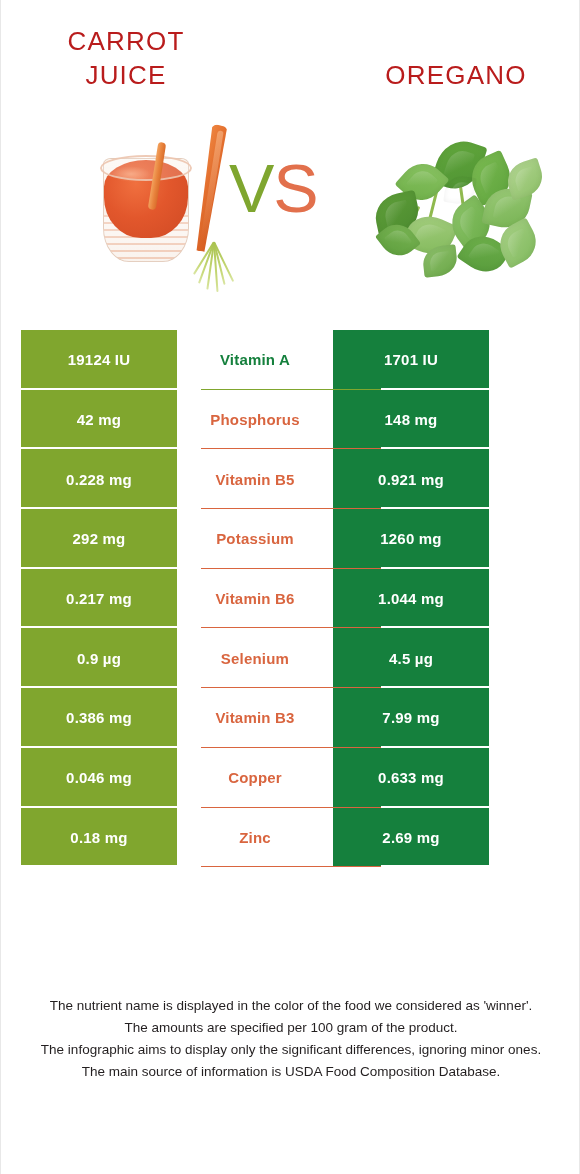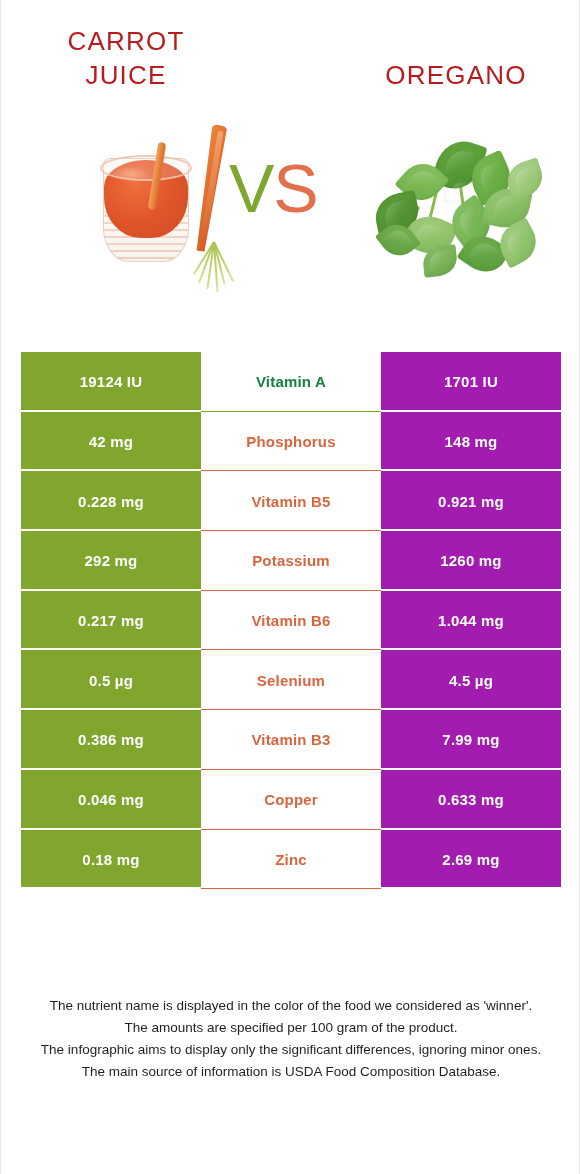--- a/index.html
+++ b/index.html
@@ -119,29 +119,29 @@
     box-shadow: inset 0 0 6px rgba(0,0,0,.07);
   }
   .leaf::after {
     content: ""; position: absolute; left: 22%; top: 20%; width: 56%; height: 60%;
     background: linear-gradient(135deg, rgba(255,255,255,.22), rgba(255,255,255,0) 60%);
     border-radius: 60% 8% 60% 8%;
   }
   .stem { position: absolute; background: #8fb94e; border-radius: 2px; }
 
   
-  .table { position: absolute; left: 20px; top: 352px; width: 540px; }
+  .table { position: absolute; left: 20px; top: 330px; width: 468px; }
   .row { position: relative; display: flex; height: 59.7px; }
   .cell {
     display: flex; align-items: center; justify-content: center;
     font-size: 15px; font-weight: bold; color: #ffffff; letter-spacing: .2px;
   }
   .cell-left  { width: 180px; background: #80a62e; }
   .cell-mid   { width: 180px; background: #ffffff; font-weight: bold; }
-  .cell-right { width: 180px; background: #a21caf; text-align: center; }
+  .cell-right { width: 180px; background: #15803d; text-align: center; }
   .cell-mid.win-green  { color: #15803d; }
   .cell-mid.win-orange { color: #d9653f; }
   .divider-l { position: absolute; left: 0;   bottom: 0; width: 180px; height: 2px; background: #ffffff; }
   .divider-m { position: absolute; left: 180px; bottom: 0; width: 180px; height: 1px; }
   .divider-m.win-green  { background: #80a62e; }
   .divider-m.win-orange { background: #d9653f; }
   .divider-r { position: absolute; left: 360px; bottom: 0; width: 180px; height: 2px; background: #ffffff; }
 
   
   .note {
@@ -246,21 +246,21 @@
       </div>
       <div class="row">
         <div class="cell cell-left">0.217 mg</div>
         <div class="cell cell-mid win-orange">Vitamin B6</div>
         <div class="cell cell-right">1.044 mg</div>
         <div class="divider-l"></div>
         <div class="divider-m win-orange"></div>
         <div class="divider-r"></div>
       </div>
       <div class="row">
-        <div class="cell cell-left">0.5 µg</div>
+        <div class="cell cell-left">0.9 µg</div>
         <div class="cell cell-mid win-orange">Selenium</div>
         <div class="cell cell-right">4.5 µg</div>
         <div class="divider-l"></div>
         <div class="divider-m win-orange"></div>
         <div class="divider-r"></div>
       </div>
       <div class="row">
         <div class="cell cell-left">0.386 mg</div>
         <div class="cell cell-mid win-orange">Vitamin B3</div>
         <div class="cell cell-right">7.99 mg</div>

